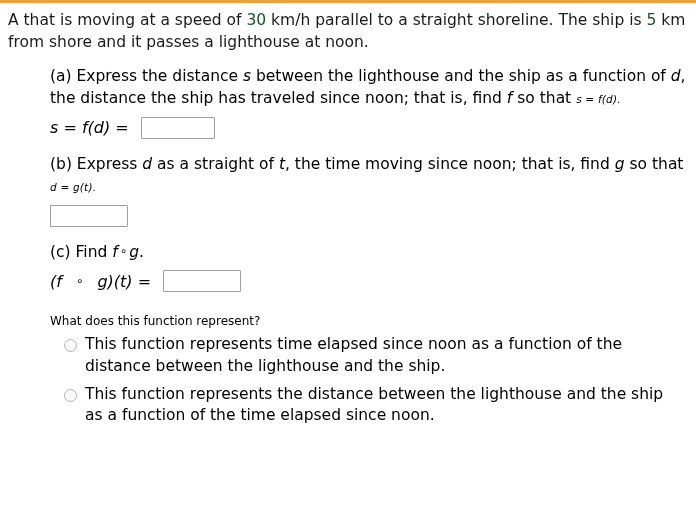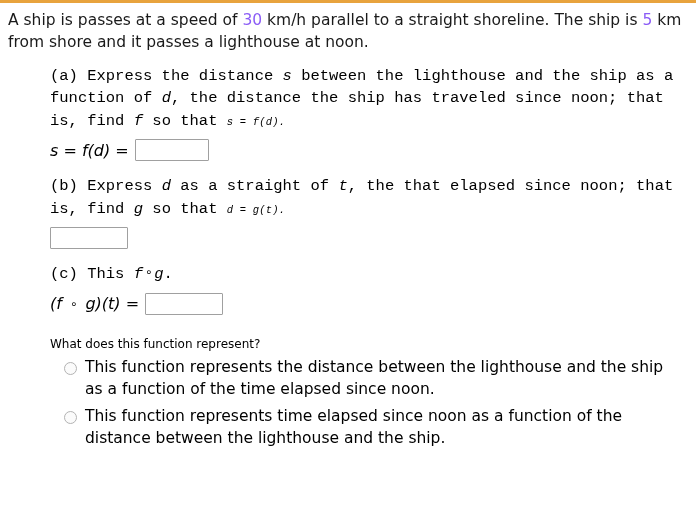--- a/index.html
+++ b/index.html
@@ -32,48 +32,47 @@
     padding: 6px 10px 0 8px;
     box-sizing: border-box;
   }
   .intro {
     font-size: 15.5px;
     line-height: 1.42;
     margin: 0 0 2px 0;
     color: #1a1a1a;
   }
   .num {
-    color: #8b5cf6;
+    color: #14532d;
   }
   .body {
     padding-left: 42px;
   }
   .part {
     font-size: 15.5px;
     line-height: 1.45;
     margin-top: 14px;
-    font-family: Liberation Mono, monospace;
   }
   .part.first {
     margin-top: 12px;
   }
   .it {
     font-style: italic;
   }
   .tiny {
     font-size: 10.5px;
     font-style: italic;
     letter-spacing: 0.2px;
   }
   .eqline {
     font-size: 16px;
     margin-top: 7px;
     display: flex;
     align-items: center;
-    gap: 6px;
+    gap: 12px;
   }
   .eqlabel {
     font-style: italic;
     white-space: nowrap;
   }
   .answer-box {
     display: inline-block;
     width: 74px;
     height: 22px;
     border: 1px solid #a0a0a0;
@@ -119,53 +118,53 @@
     padding: 0 2px;
   }
 </style>
 </head>
 <body>
 
 <div class="top-rule"></div>
 
 <div class="page">
 
-  <p class="intro"><span>A ship is passes at a speed of </span><span class="num">30</span><span> km/h parallel to a straight shoreline. The ship is </span><span class="num">5</span><span> km from shore and it passes a lighthouse at noon.</span></p>
+  <p class="intro"><span>A that is moving at a speed of </span><span class="num">30</span><span> km/h parallel to a straight shoreline. The ship is </span><span class="num">5</span><span> km from shore and it passes a lighthouse at noon.</span></p>
 
   <div class="body">
 
     <div class="part first"><span>(a) Express the distance </span><span class="it">s</span><span> between the lighthouse and the ship as a function of </span><span class="it">d</span><span>, the distance the ship has traveled since noon; that is, find </span><span class="it">f</span><span> so that </span><span class="tiny">s = f(d).</span></div>
 
     <div class="eqline">
       <span class="eqlabel">s = f(d) =</span>
       <span class="answer-box" title=""></span>
     </div>
 
-    <div class="part"><span>(b) Express </span><span class="it">d</span><span> as a straight of </span><span class="it">t</span><span>, the that elapsed since noon; that is, find </span><span class="it">g</span><span> so that </span><span class="tiny">d = g(t).</span></div>
+    <div class="part"><span>(b) Express </span><span class="it">d</span><span> as a straight of </span><span class="it">t</span><span>, the time moving since noon; that is, find </span><span class="it">g</span><span> so that </span><span class="tiny">d = g(t).</span></div>
 
     <div class="eqline">
       <span class="answer-box wide" title=""></span>
     </div>
 
-    <div class="part"><span>(c) This </span><span class="it">f</span><span class="circ">∘</span><span class="it">g</span><span>.</span></div>
+    <div class="part"><span>(c) Find </span><span class="it">f</span><span class="circ">∘</span><span class="it">g</span><span>.</span></div>
 
     <div class="eqline">
       <span class="eqlabel it">(f</span>
       <span class="circ">∘</span>
       <span class="eqlabel it">g)(t) =</span>
       <span class="answer-box wide" title=""></span>
     </div>
 
     <div class="question">What does this function represent?</div>
 
     <div class="choices">
       <div class="choice">
         <span class="radio"></span>
-        <span class="choice-text">This function represents the distance between the lighthouse and the ship as a function of the time elapsed since noon.</span>
+        <span class="choice-text">This function represents time elapsed since noon as a function of the distance between the lighthouse and the ship.</span>
       </div>
       <div class="choice">
         <span class="radio"></span>
-        <span class="choice-text">This function represents time elapsed since noon as a function of the distance between the lighthouse and the ship.</span>
+        <span class="choice-text">This function represents the distance between the lighthouse and the ship as a function of the time elapsed since noon.</span>
       </div>
     </div>
 
   </div>
 </div>
 
 </body></html>

